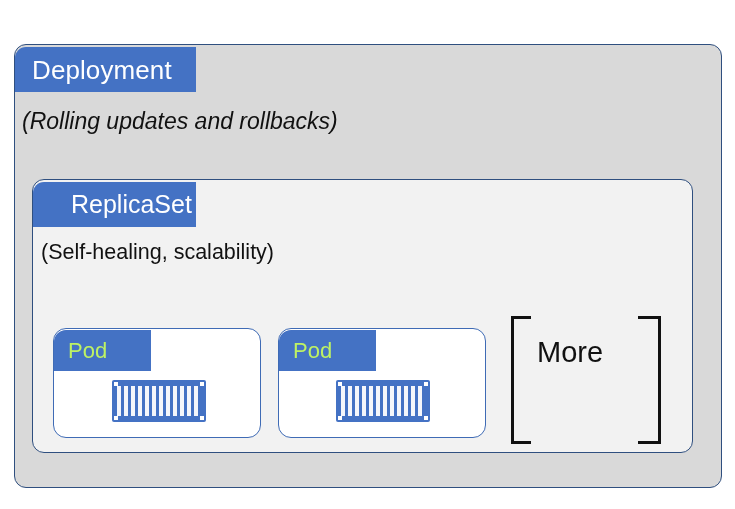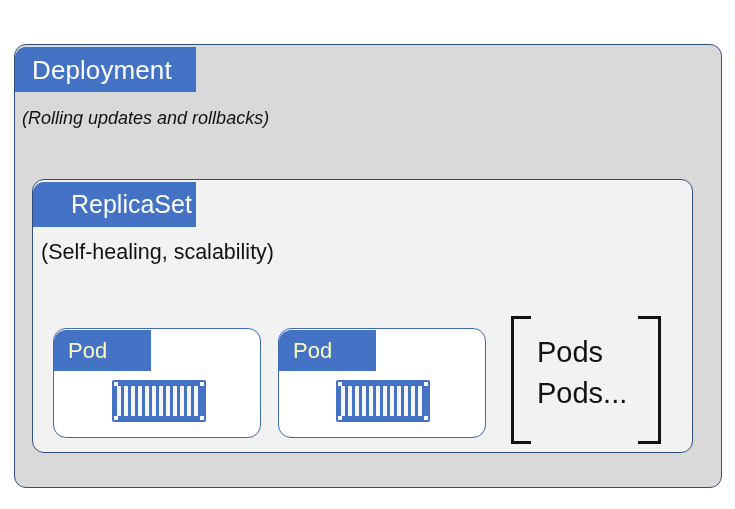--- a/index.html
+++ b/index.html
@@ -46,21 +46,21 @@
     font-size: 26px;
     line-height: 1;
     padding-left: 17px;
     letter-spacing: 0.1px;
     white-space: nowrap;
   }
   .deployment-subtitle {
     position: absolute;
     left: 22px;
     top: 108px;
-    font-size: 18px;
+    font-size: 23px;
     font-style: italic;
     color: #111111;
     white-space: nowrap;
   }
 
   
   .replicaset-box {
     position: absolute;
     left: 32px;
     top: 179px;
@@ -119,21 +119,21 @@
     width: 97px;
     height: 41px;
     background: #4472c4;
     border-top-left-radius: 12px;
     display: flex;
     align-items: center;
   }
   .pod-tab.pod-1 { left: 54px; }
   .pod-tab.pod-2 { left: 279px; }
   .pod-tab-label {
-    color: #fef9c3;
+    color: #bef264;
     font-size: 22px;
     line-height: 1;
     padding-left: 14px;
     white-space: nowrap;
   }
 
   
   .container-icon {
     position: absolute;
     top: 378px;
@@ -240,18 +240,17 @@
   </svg>
 
   <div class="bracket-group">
     <div class="bracket-arm bracket-left-v"></div>
     <div class="bracket-arm bracket-left-t"></div>
     <div class="bracket-arm bracket-left-b"></div>
     <div class="bracket-arm bracket-right-v"></div>
     <div class="bracket-arm bracket-right-t"></div>
     <div class="bracket-arm bracket-right-b"></div>
     <div class="more-pods-text">
-      <div>Pods</div>
-      <div>Pods...</div>
+      <div>More</div>
     </div>
   </div>
 
 </div>
 
 </body></html>

